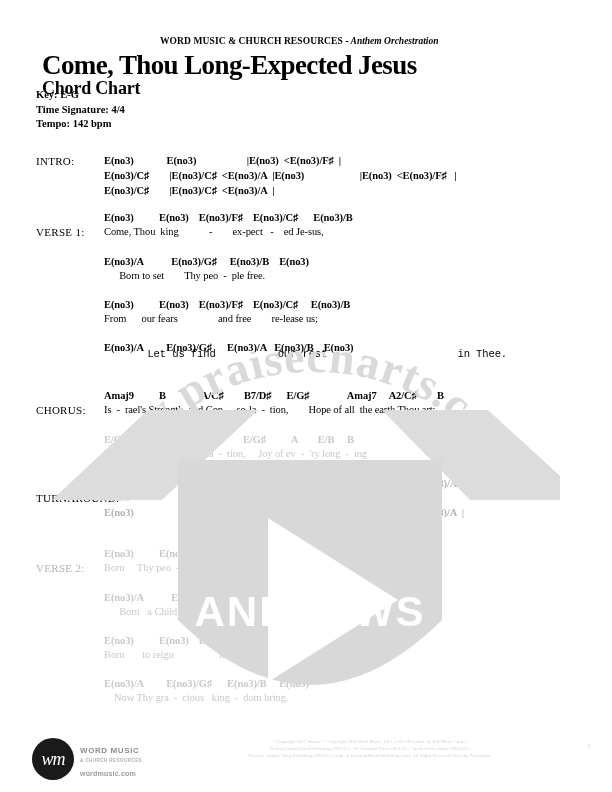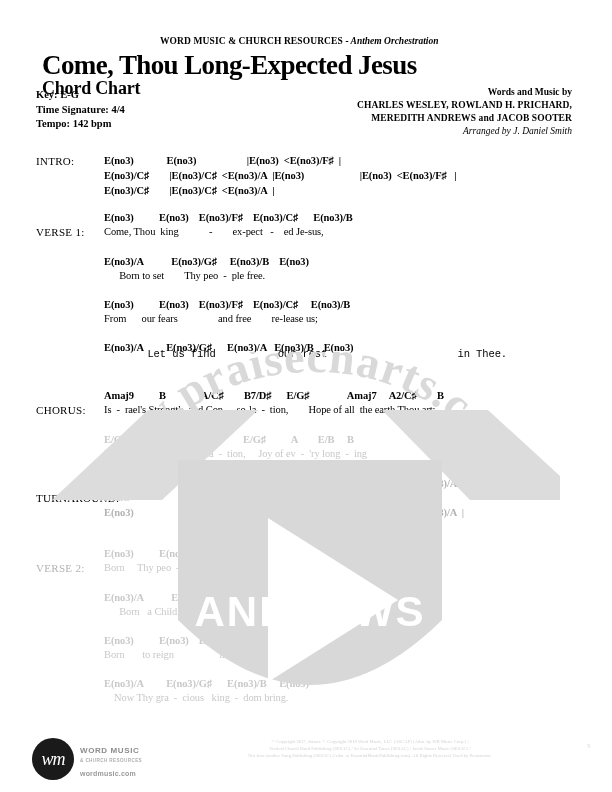--- a/index.html
+++ b/index.html
@@ -235,26 +235,20 @@
   </div>
 
   <div class="song-title">Come, Thou Long-Expected Jesus</div>
 
   <div class="meta-left">
     <div>Key: E-G</div>
     <div>Time Signature: 4/4</div>
     <div>Tempo: 142 bpm</div>
   </div>
 
-  <div class="meta-right">
-    <div class="wm-by">Words and Music by</div>
-    <div class="authors">CHARLES WESLEY, ROWLAND H. PRICHARD,</div>
-    <div class="authors">MEREDITH ANDREWS and JACOB SOOTER</div>
-    <div class="arranger">Arranged by J. Daniel Smith</div>
-  </div>
 
   <div class="section-label" style="left:36px; top:155px;">INTRO:</div>
   <div class="chordline" style="left:104px; top:155px;">E(no3)             E(no3)                    |E(no3)  &lt;E(no3)/F♯  |</div>
   <div class="chordline" style="left:104px; top:170px;">E(no3)/C♯        |E(no3)/C♯  &lt;E(no3)/A  |E(no3)                      |E(no3)  &lt;E(no3)/F♯   |</div>
   <div class="chordline" style="left:104px; top:185px;">E(no3)/C♯        |E(no3)/C♯  &lt;E(no3)/A  |</div>
 
   <div class="section-label" style="left:36px; top:226px;">VERSE 1:</div>
 
   <div class="chordline" style="left:104px; top:212px;">E(no3)          E(no3)    E(no3)/F♯    E(no3)/C♯      E(no3)/B</div>
   <div class="lyricline" style="left:104px; top:226px;">Come, Thou  king            -        ex-pect   -    ed Je-sus,</div>

